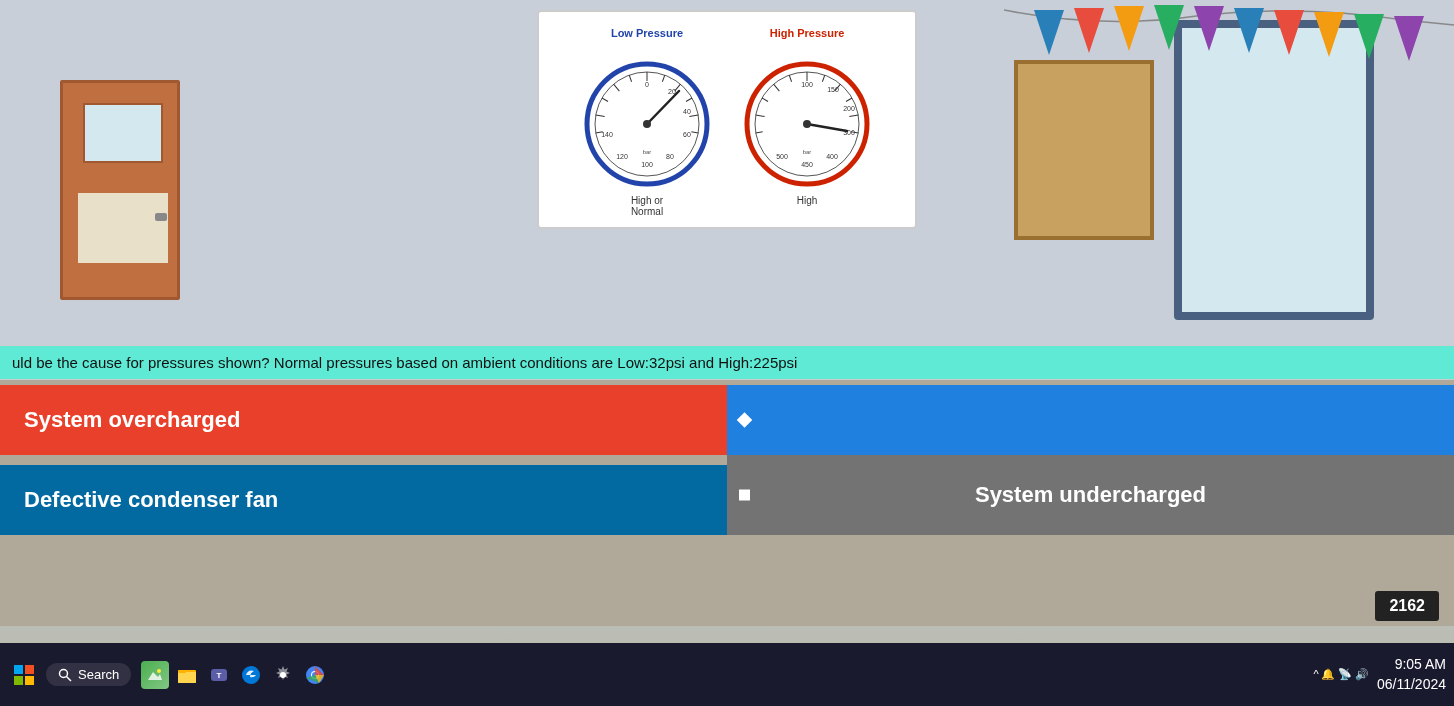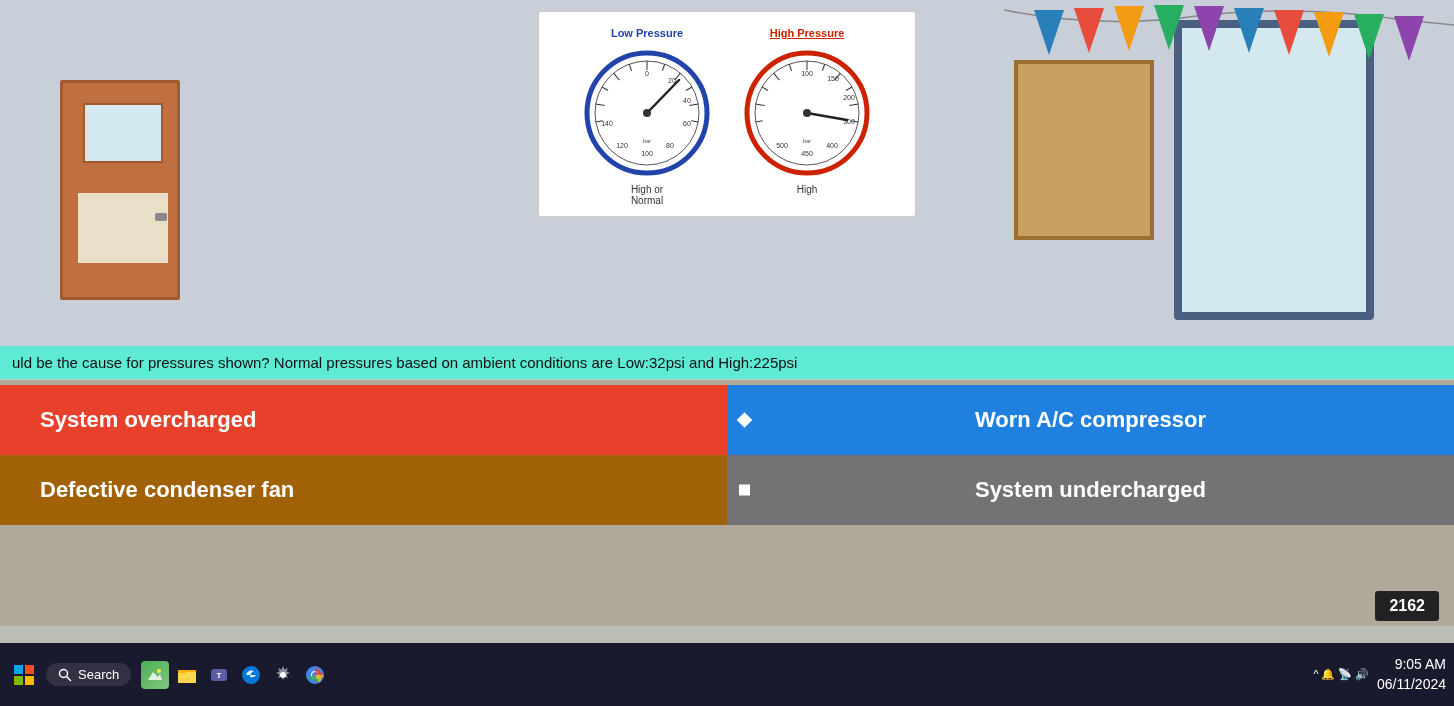--- a/index.html
+++ b/index.html
@@ -103,25 +103,25 @@
       display: flex;
       flex-direction: column;
       align-items: center;
       gap: 4px;
     }
 
     .gauge-label-top {
       font-size: 11px;
       font-weight: bold;
       text-align: center;
-      margin-bottom: 5px;
+      margin-bottom: 16px;
     }
 
     .gauge-label-top.low { color: #2244aa; }
-    .gauge-label-top.high { color: #cc2200; text-decoration: underline; }
+    .gauge-label-top.high { color: #cc2200; }
 
     .gauge {
       position: relative;
       width: 130px;
       height: 130px;
     }
 
     .gauge svg {
       width: 130px;
       height: 130px;
@@ -153,33 +153,33 @@
     .answers-grid {
       position: absolute;
       top: 385px; left: 0;
       width: 100%;
       display: grid;
       grid-template-columns: 1fr 1fr;
       gap: 0;
     }
 
     .answer-btn {
-      padding: 22px 40px;
+      padding: 22px 24px;
       font-size: 22px;
       font-weight: bold;
       color: white;
       cursor: pointer;
       border: none;
       outline: none;
       text-align: left;
       position: relative;
     }
 
     .answer-btn.red { background: #e8402a; }
-    .answer-btn.yellow { background: #a16207; }
+    .answer-btn.yellow { background: #0369a1; margin-top: 10px; }
     .answer-btn.blue { background: #2080e0; text-align: center; }
     .answer-btn.green { background: #737373; text-align: center; }
 
     .answer-btn .indicator {
       position: absolute;
       left: 10px;
       top: 50%;
       transform: translateY(-50%);
       width: 12px;
       height: 12px;
@@ -424,21 +424,20 @@
 </div>
 
 <div class="answers-grid">
 
   <button class="answer-btn red">
     <span>System overcharged</span>
   </button>
 
   <button class="answer-btn blue" style="position:relative;">
     <span class="indicator diamond" style="position:absolute;left:12px;top:50%;transform:translateY(-50%) rotate(45deg);width:11px;height:11px;background:white;display:block;"></span>
-    <span>Worn A/C compressor</span>
   </button>
 
   <button class="answer-btn yellow">
     <span>Defective condenser fan</span>
   </button>
 
   <button class="answer-btn green" style="position:relative;">
     <span class="indicator square" style="position:absolute;left:12px;top:50%;transform:translateY(-50%);width:11px;height:11px;background:white;display:block;"></span>
     <span>System undercharged</span>
   </button>

